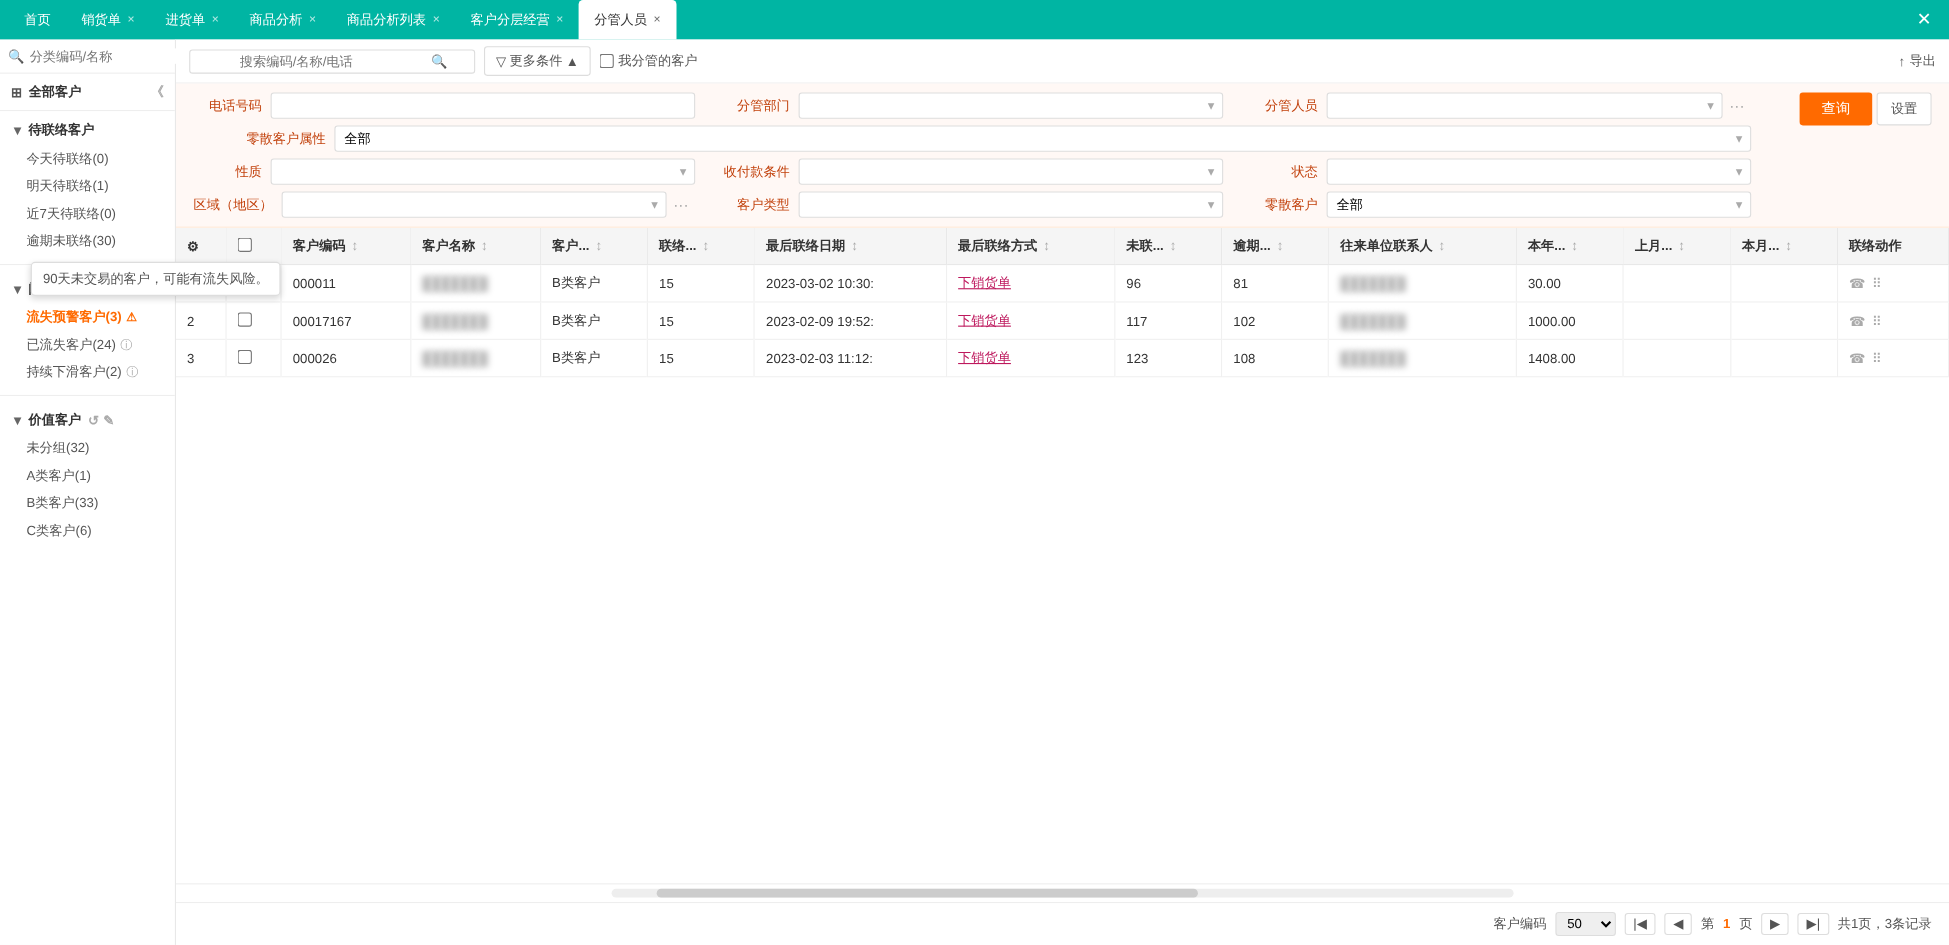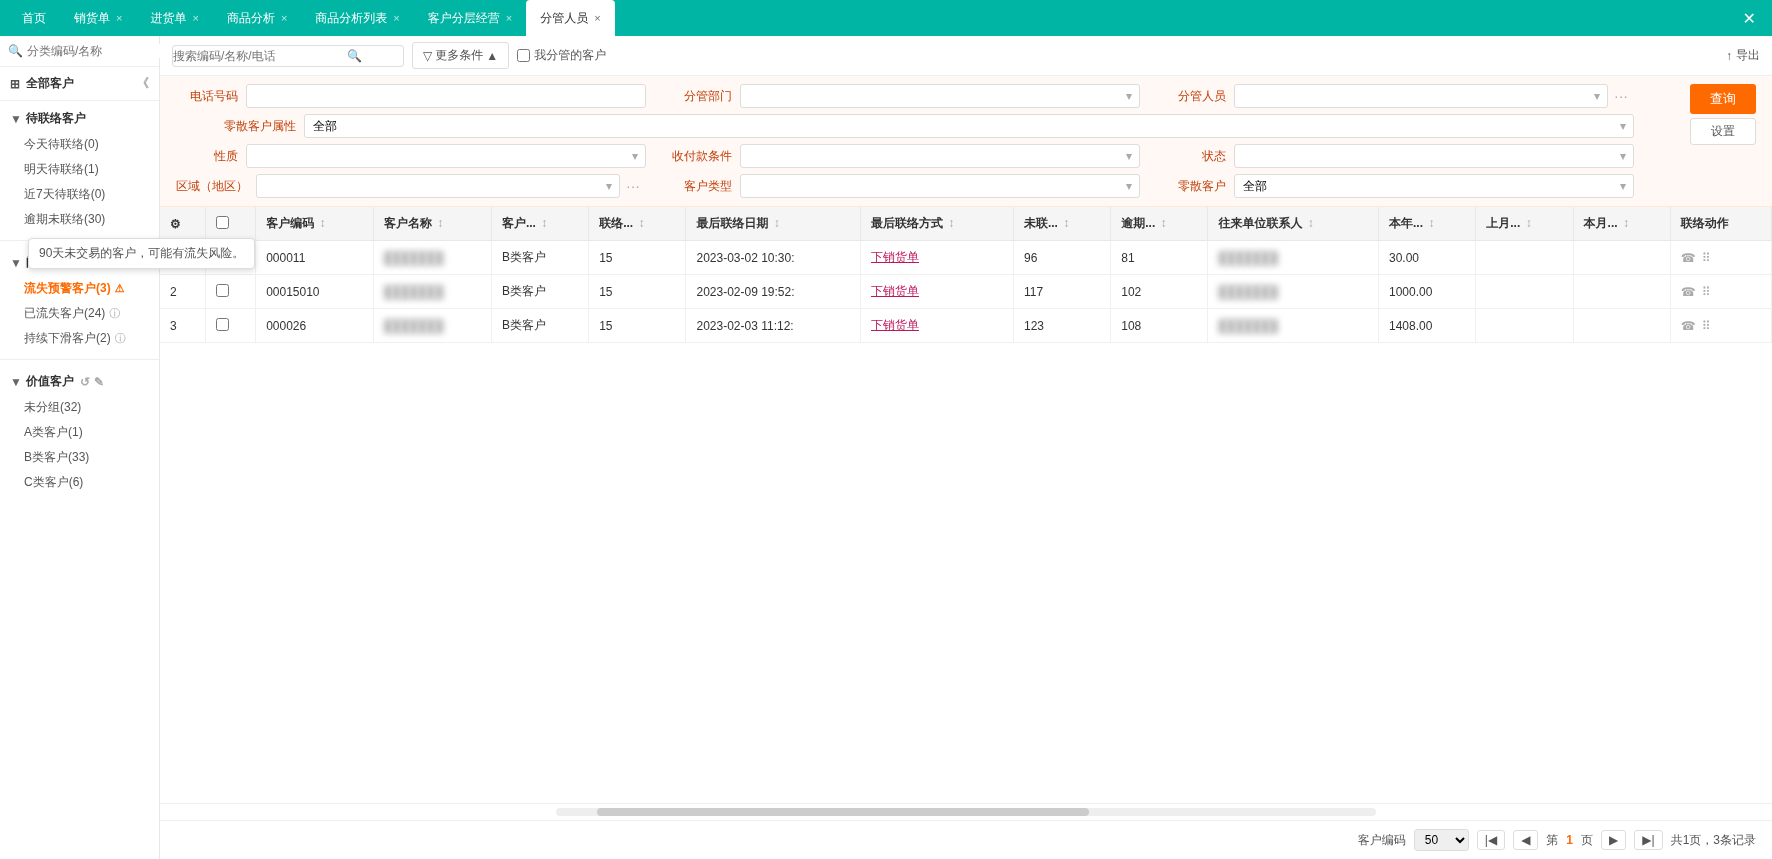--- a/index.html
+++ b/index.html
@@ -165,22 +165,23 @@
       padding: 6px 12px;
       border-bottom: 1px solid #eee;
       background: #fff;
       gap: 8px;
     }
     .toolbar-search {
       display: flex;
       align-items: center;
       border: 1px solid #ddd;
       border-radius: 3px;
-      padding: 3px 0;
-      width: 232px;
+      padding: 3px 24px;
+      width: 260px;
+      justify-content: flex-end;
     }
     .toolbar-search input {
       border: none;
       outline: none;
       font-size: 12px;
       color: #999;
       width: 170px;
     }
     .toolbar-search-icon { color: #ff6a00; margin-left: 4px; cursor: pointer; }
     .toolbar-btn {
@@ -295,23 +296,22 @@
       background: #fff;
       color: #555;
       border: 1px solid #ddd;
       border-radius: 3px;
       padding: 4px 12px;
       cursor: pointer;
       font-size: 12px;
     }
     .filter-actions {
       display: flex;
-      flex-direction: column;
       gap: 4px;
-      margin-left: 24px;
+      margin-left: 12px;
       padding-left: 32px;
     }
 
     
     .table-wrap {
       flex: 1;
       overflow: auto;
     }
     table {
       width: 100%;
@@ -724,21 +724,21 @@
             <td>
               <div class="action-icons">
                 <span>☎</span>
                 <span>⠿</span>
               </div>
             </td>
           </tr>
           <tr>
             <td>2</td>
             <td><input type="checkbox" style=""></td>
-            <td>00015010</td>
+            <td>00017167</td>
             <td><span class="blurred">███████</span></td>
             <td>B类客户</td>
             <td>15</td>
             <td>2023-02-09 19:52:</td>
             <td><span class="link-text">下销货单</span></td>
             <td>117</td>
             <td>102</td>
             <td><span class="blurred">███████</span></td>
             <td>1000.00</td>
             <td></td>

